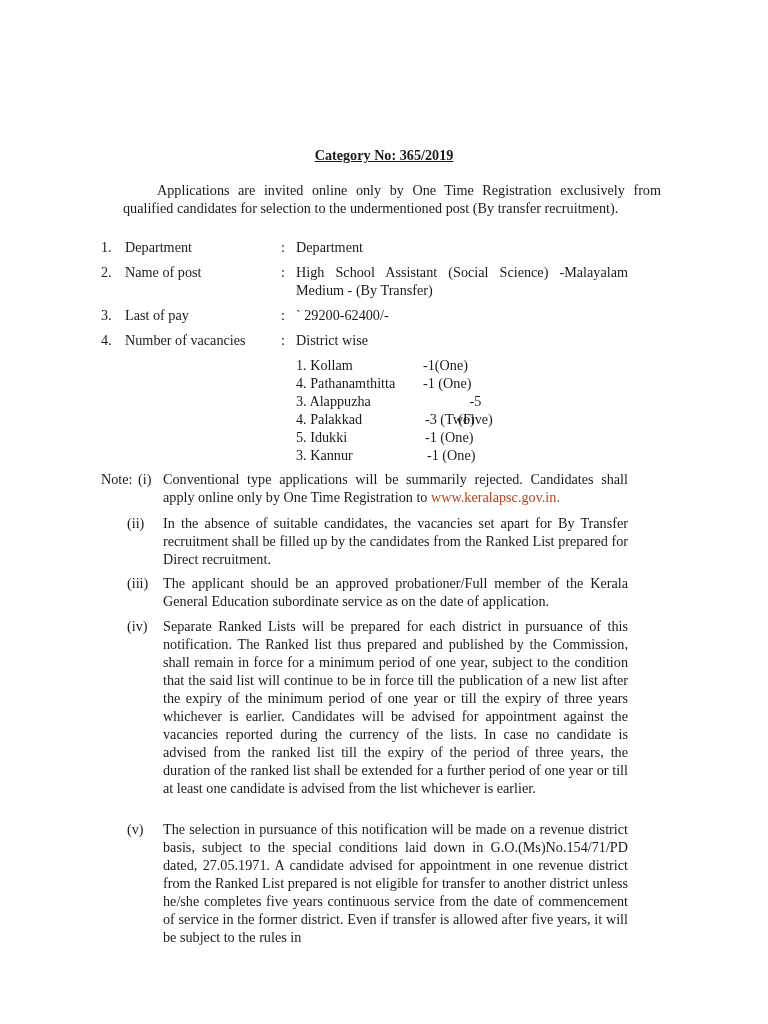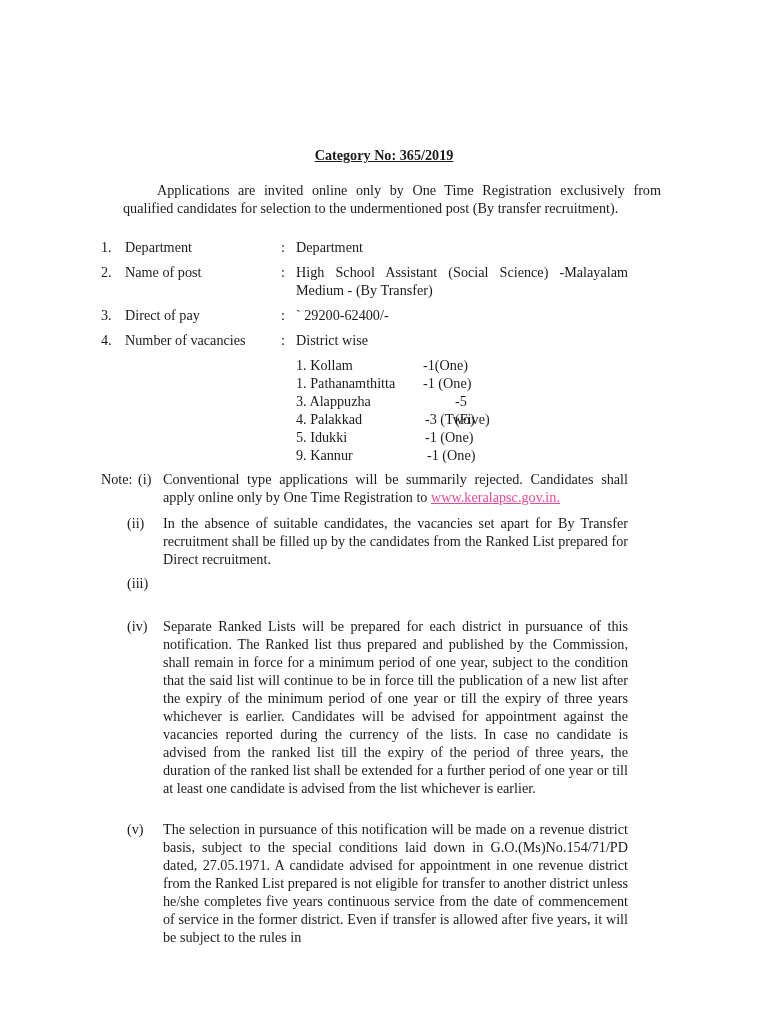--- a/index.html
+++ b/index.html
@@ -19,25 +19,25 @@
   .h3 { top: 127px; }
   .h4 { top: 146px; }
   .intro { position: absolute; left: 99px; top: 181px; width: 538px; text-align: justify; text-indent: 34px; margin-left: 24px; }
   .row { position: absolute; left: 101px; width: 540px; }
   .num { position: absolute; left: 0; }
   .lbl { position: absolute; left: 24px; }
   .colon { position: absolute; left: 180px; }
   .val { position: absolute; left: 195px; width: 332px; text-align: justify; }
   .dist { position: absolute; left: 296px; width: 200px; }
   .dname { position: absolute; left: 0; }
-  .dcount { position: absolute; }
+  .dcount { position: absolute; text-align: center; }
   .note { position: absolute; left: 163px; width: 465px; text-align: justify; }
   .nlabel { position: absolute; left: 101px; }
   .rlabel { position: absolute; }
-  a.link { color: #ec4899; text-decoration: underline; }
+  a.link { color: #c2410c; }
 </style>
 </head>
 <body>
 
 <div class="page">
 
   <div class="center bold h4"><span class="u">Category No:  365/2019</span></div>
 
   <div class="intro">Applications are invited online only by One Time Registration exclusively from qualified candidates for selection to the undermentioned post (By transfer recruitment).</div>
 
@@ -48,66 +48,67 @@
     <span class="val">Department</span>
   </div>
   <div class="row" style="top:263px;">
     <span class="num">2.</span>
     <span class="lbl">Name of post</span>
     <span class="colon">:</span>
     <span class="val">High School Assistant (Social Science) -Malayalam Medium  - (By Transfer)</span>
   </div>
   <div class="row" style="top:306px;">
     <span class="num">3.</span>
-    <span class="lbl">Direct of pay</span>
+    <span class="lbl">Last of pay</span>
     <span class="colon">:</span>
     <span class="val">` 29200-62400/-</span>
   </div>
   <div class="row" style="top:331px;">
     <span class="num">4.</span>
     <span class="lbl">Number of vacancies</span>
     <span class="colon">:</span>
     <span class="val">District wise</span>
   </div>
 
   <div class="dist" style="top:356px;">
     <span class="dname">1. Kollam</span>
     <span class="dcount" style="left:127px;">-1(One)</span>
   </div>
   <div class="dist" style="top:374px;">
-    <span class="dname">1. Pathanamthitta</span>
+    <span class="dname">4. Pathanamthitta</span>
     <span class="dcount" style="left:127px;">-1 (One)</span>
   </div>
   <div class="dist" style="top:392px;">
     <span class="dname">3. Alappuzha</span>
     <span class="dcount" style="left:127px;margin-left:32px;">-5 (Five)</span>
   </div>
   <div class="dist" style="top:410px;">
     <span class="dname">4. Palakkad</span>
     <span class="dcount" style="left:129px;">-3 (Two)</span>
   </div>
   <div class="dist" style="top:428px;">
     <span class="dname">5. Idukki</span>
     <span class="dcount" style="left:129px;">-1 (One)</span>
   </div>
   <div class="dist" style="top:446px;">
-    <span class="dname">9. Kannur</span>
+    <span class="dname">3. Kannur</span>
     <span class="dcount" style="left:131px;">-1 (One)</span>
   </div>
 
   <span class="nlabel" style="top:470px;">Note:</span>
   <span class="rlabel" style="left:138px; top:470px;">(i)</span>
   <div class="note" style="top:470px;">
     <span>Conventional type applications will be summarily rejected.  Candidates shall apply online only by One Time Registration to </span><a class="link">www.keralapsc.gov.in.</a>
   </div>
 
   <span class="rlabel" style="left:127px; top:514px;">(ii)</span>
   <div class="note" style="top:514px;">In the absence of suitable candidates, the vacancies set apart for By Transfer recruitment shall be filled up by the candidates from the Ranked List prepared for Direct recruitment.</div>
 
   <span class="rlabel" style="left:127px; top:574px;">(iii)</span>
+  <div class="note" style="top:574px;">The applicant should be an approved probationer/Full member of the Kerala General Education subordinate service as on the date of application.</div>
 
   <span class="rlabel" style="left:127px; top:617px;">(iv)</span>
   <div class="note" style="top:617px;">Separate Ranked Lists will be prepared for each district in pursuance of this notification.   The Ranked list thus prepared and published by the Commission, shall remain in force for a minimum period of one year, subject to the condition that the  said list will continue to be in force till the publication of a new list after the expiry of the minimum period of one year or till the expiry of three years whichever is earlier. Candidates will be advised for appointment against the vacancies  reported during the currency of the lists. In case no candidate is advised from the ranked list till the expiry of the period of three years, the duration of the ranked list shall be extended for a further period of  one year or till at least one candidate is advised from the list whichever is earlier.</div>
 
   <span class="rlabel" style="left:127px; top:820px;">(v)</span>
   <div class="note" style="top:820px;">The selection in pursuance of this notification will be made on a revenue district basis, subject to the special conditions laid down in G.O.(Ms)No.154/71/PD dated, 27.05.1971. A candidate advised for appointment in one revenue district from the Ranked List prepared is not eligible for transfer to another district unless he/she completes five years continuous service from the date of commencement of service in the former district. Even  if transfer is allowed after five years, it will be subject to the rules in</div>
 
 </div>
 
 </body></html>

